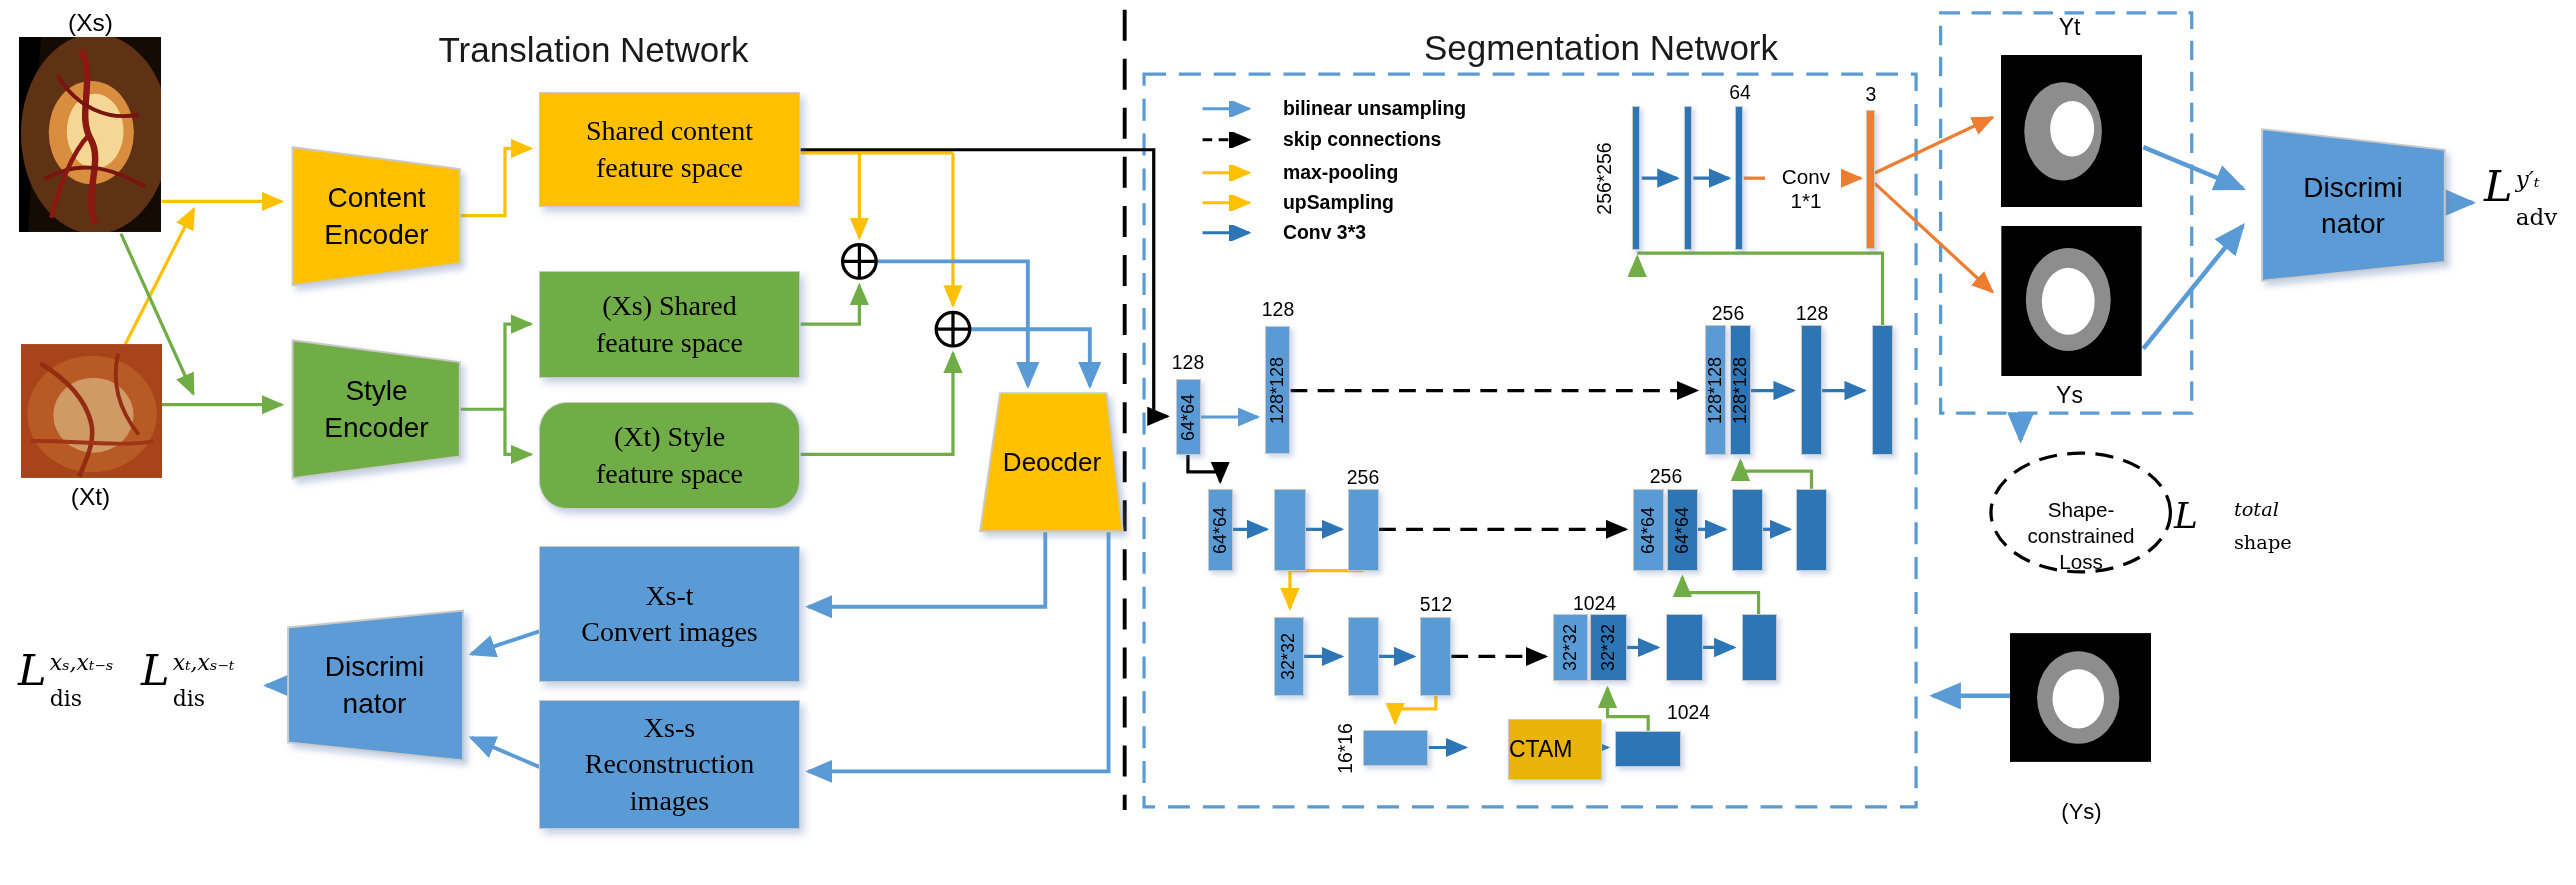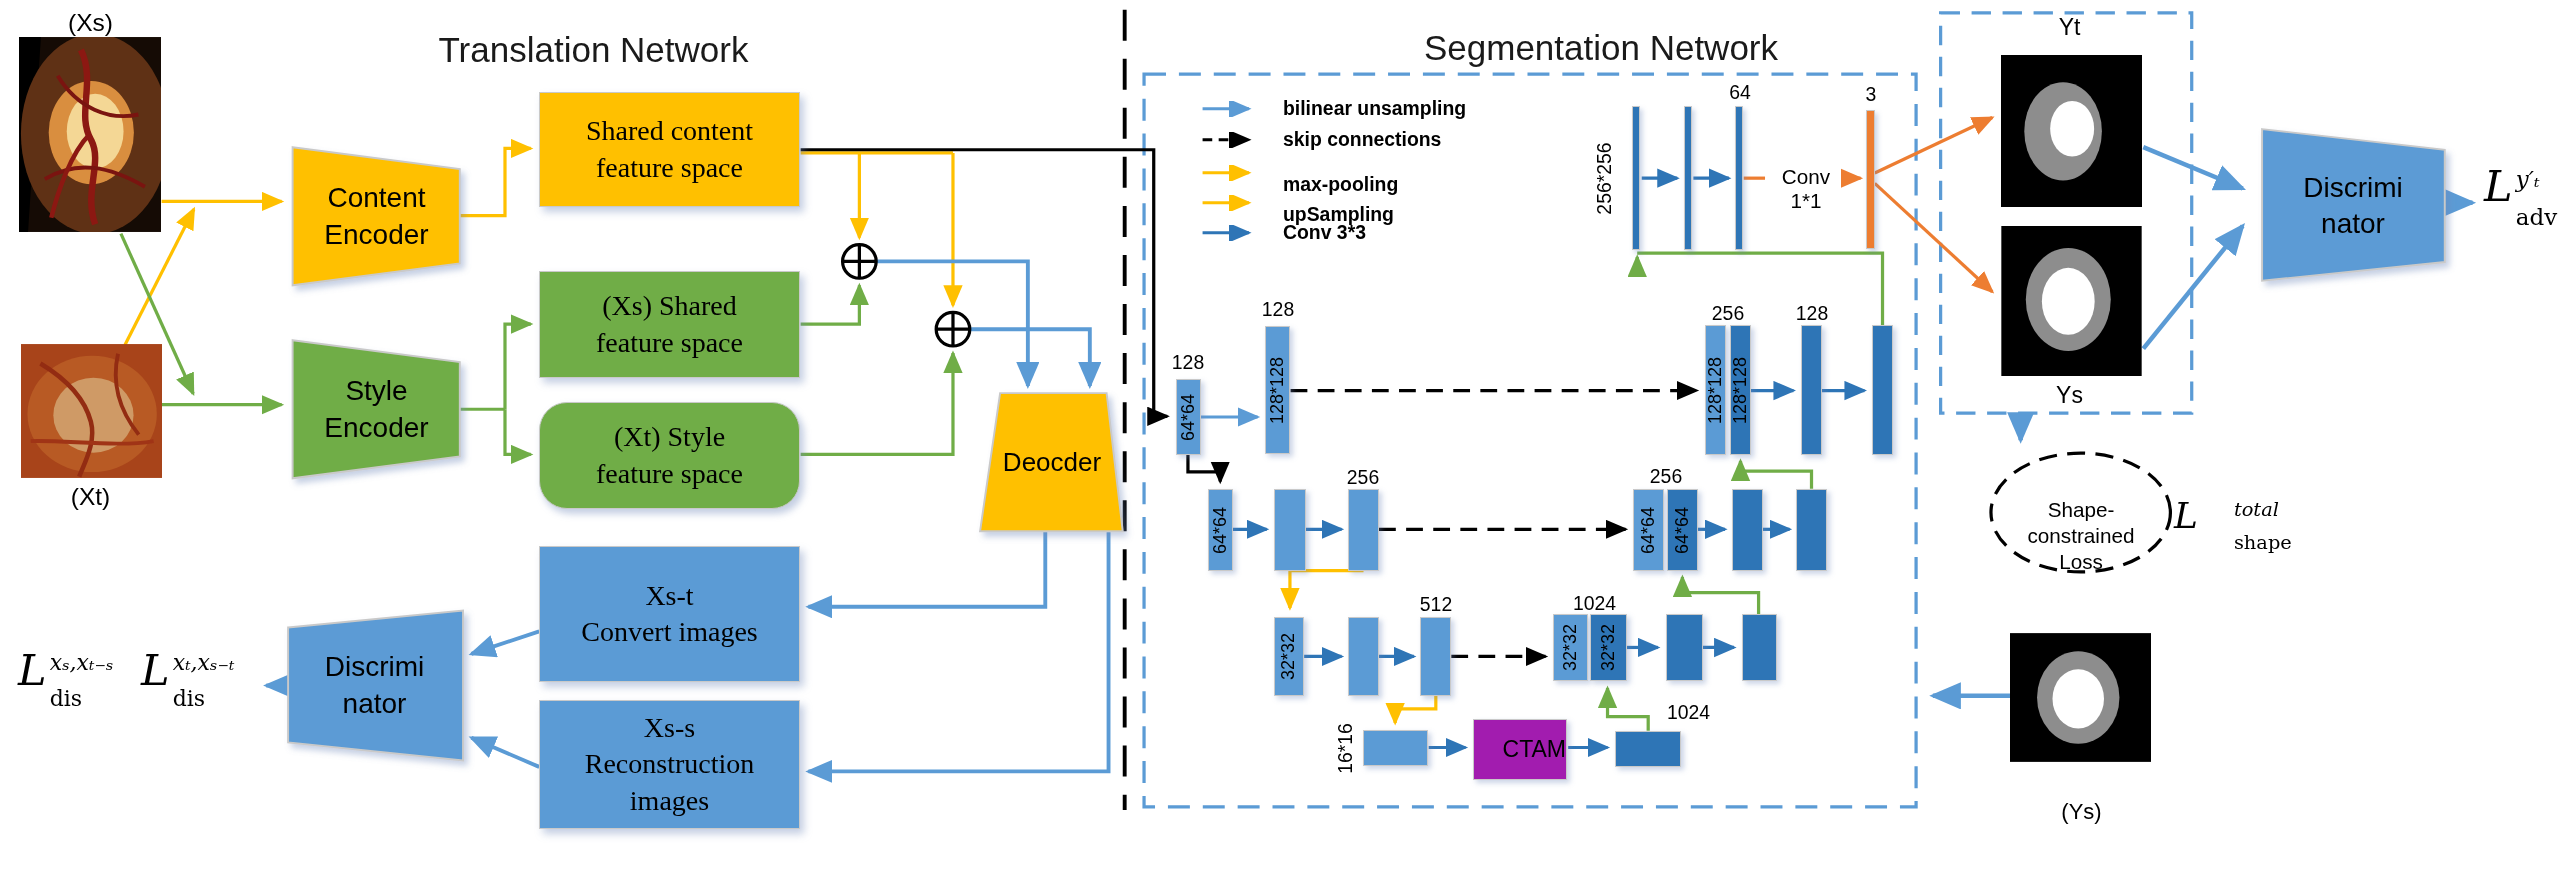--- a/index.html
+++ b/index.html
@@ -27,23 +27,23 @@
   .legend-arrow { position:absolute; z-index:4; }
   .formula { position:absolute; z-index:4; font-family:"DejaVu Serif", serif; font-style:italic;
              display:flex; align-items:flex-start; white-space:nowrap; }
   .formula .L { font-size:43px; line-height:0.9; }
   .stack { display:inline-flex; flex-direction:column; margin-left:3.2px; justify-content:space-between; }
   .stack .sup { font-size:22px; font-style:italic; line-height:1.05; }
   .stack .sub { font-size:22px; font-style:normal; line-height:1.05; }
   .formula.small .L { font-size:36px; }
   .formula.small .sup, .formula.small .sub { font-size:19.4px; }
   .shape-text { position:absolute; z-index:4; text-align:center; font-size:20.7px; line-height:1.25; }
-  .ctambox { position:absolute; z-index:2; background:#a21caf; border:1.9px solid #C9C9C9;
+  .ctambox { position:absolute; z-index:2; background:#eab308; border:1.9px solid #C9C9C9;
              box-shadow:2.6px 3.2px 5.2px rgba(110,135,185,.35);
-             display:flex; align-items:center; justify-content:flex-end; font-size:23px; }
+             display:flex; align-items:center; justify-content:flex-start; font-size:23px;margin-left:35px; }
 </style>
 </head>
 <body>
 
 <div class="canvas">
 
   <svg class="wires" width="2576" height="885" viewBox="0 0 3990 1371">
     <defs>
       <marker id="mY" markerWidth="8" markerHeight="7" refX="6.2" refY="3" orient="auto" markerUnits="strokeWidth">
         <path d="M0,0 L7,3 L0,6 z" fill="#FFC000"></path>
@@ -267,27 +267,27 @@
     <svg width="67" height="15.5" viewBox="0 0 104 24">
         <line x1="4" y1="12" x2="76" y2="12" stroke="#000" stroke-width="5" stroke-dasharray="15 10" marker-end="url(#mK)"></line>
       </svg>
   </div>
   <div class="legend-label" style="left:1283px; top:128px;">skip connections</div>
   <div class="legend-arrow" style="left:1200px; top:165px;">
     <svg width="67" height="15.5" viewBox="0 0 104 24">
         <line x1="4" y1="12" x2="76" y2="12" stroke="#FFC000" stroke-width="5" marker-end="url(#mY)"></line>
       </svg>
   </div>
-  <div class="legend-label" style="left:1283px; top:161px;margin-top:12px;">max-pooling</div>
+  <div class="legend-label" style="left:1283px; top:161px;">max-pooling</div>
   <div class="legend-arrow" style="left:1200px; top:195px;">
     <svg width="67" height="15.5" viewBox="0 0 104 24">
         <line x1="4" y1="12" x2="76" y2="12" stroke="#FFC000" stroke-width="5" marker-end="url(#mY)"></line>
       </svg>
   </div>
-  <div class="legend-label" style="left:1283px; top:203px;">upSampling</div>
+  <div class="legend-label" style="left:1283px; top:191px;">upSampling</div>
   <div class="legend-arrow" style="left:1200px; top:225px;">
     <svg width="67" height="15.5" viewBox="0 0 104 24">
         <line x1="4" y1="12" x2="76" y2="12" stroke="#2E75B6" stroke-width="5" marker-end="url(#mD)"></line>
       </svg>
   </div>
   <div class="legend-label" style="left:1283px; top:221px;">Conv 3*3</div>
 
   <div class="dim" style="left:1159px; top:351px; width:58px;">128</div>
   <div class="bar lightbar" style="left:1176px; top:379px; width:24.5px; height:76px;">
     <span class="vtext">64*64</span>

